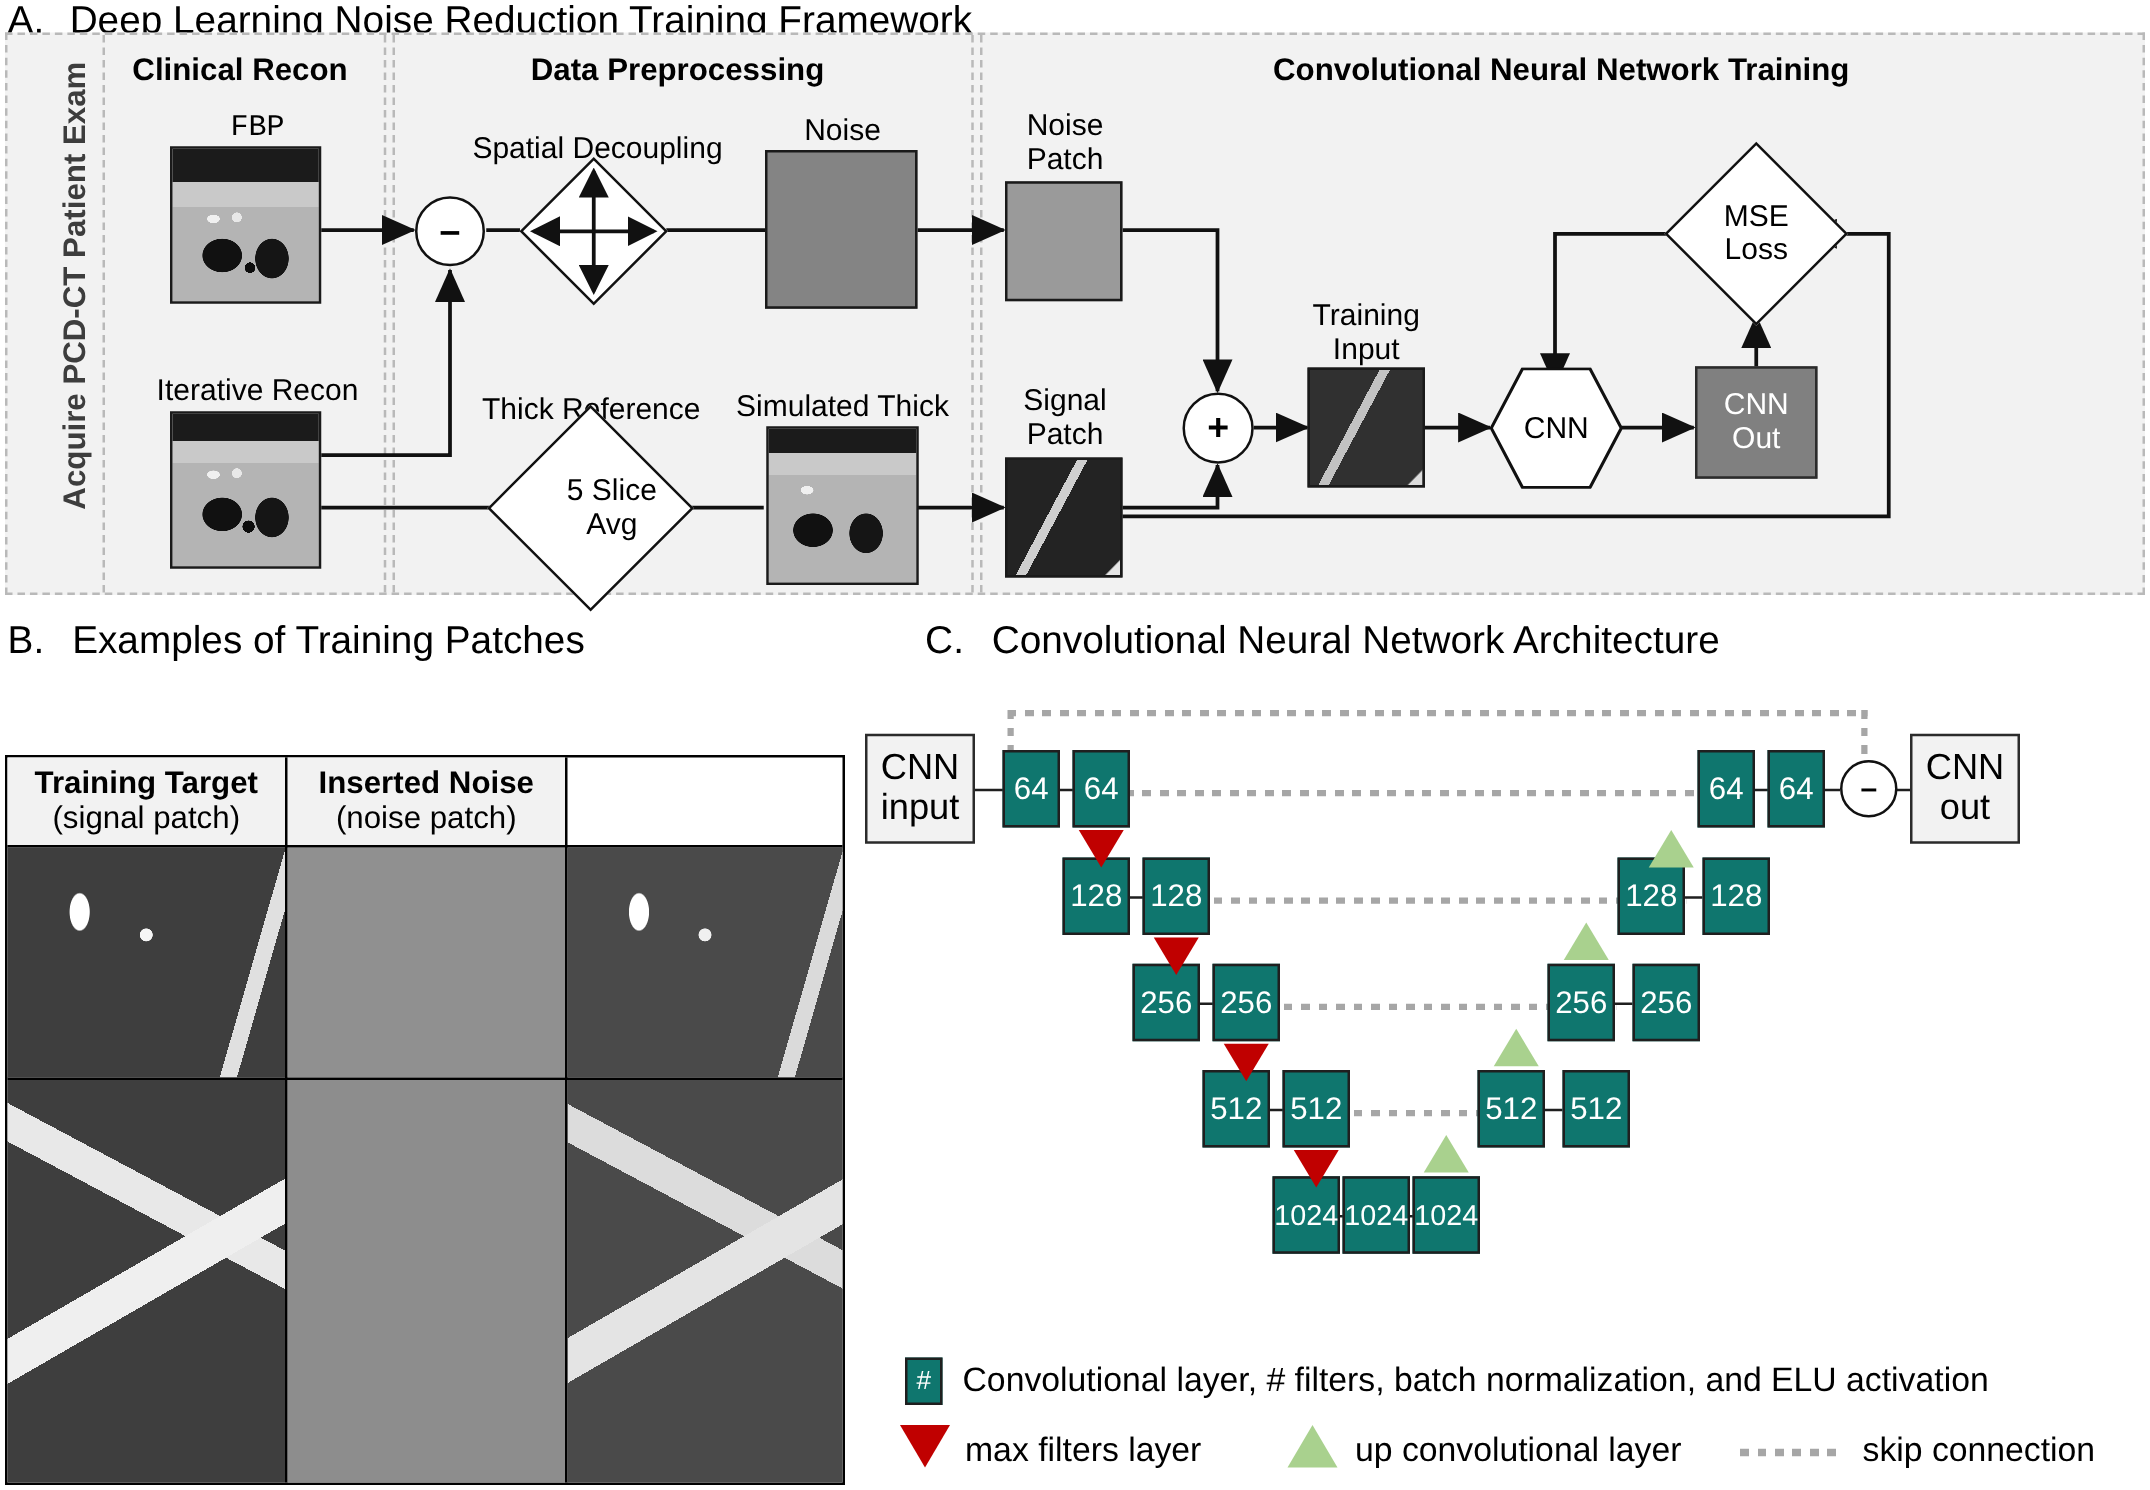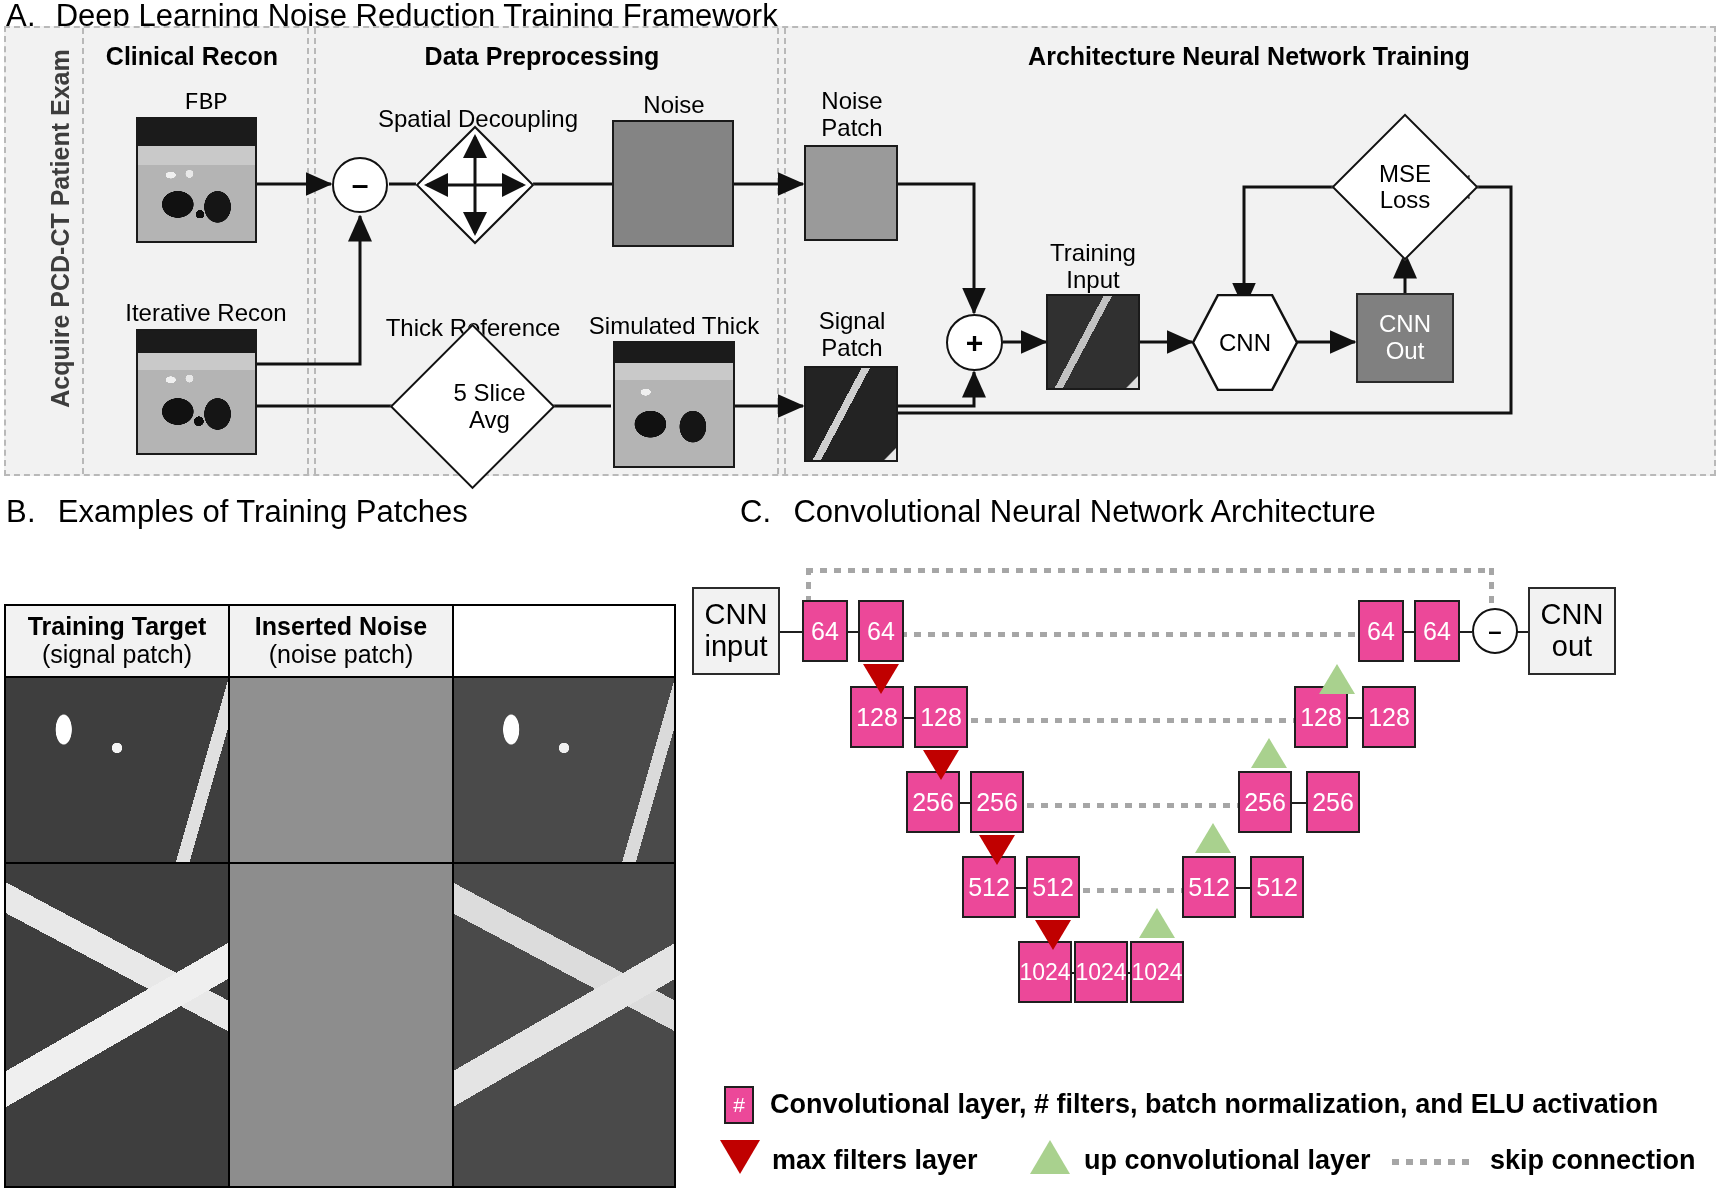--- a/index.html
+++ b/index.html
@@ -29,35 +29,35 @@
        font-size:24px;line-height:1.12;}
   
   #tableB{left:4px;top:604px;width:672px;height:584px;border:2px solid #000;box-sizing:border-box;}
   .bcell-head{background:#f2f2f2;display:flex;flex-direction:column;align-items:center;
        justify-content:center;text-align:center;}
   .bh1{font-size:25px;font-weight:bold;line-height:1.1;}
   .bh2{font-size:25px;font-weight:400;line-height:1.15;}
   .bgrid-v{position:absolute;top:0;bottom:0;width:2px;background:#000;}
   .bgrid-h{position:absolute;left:0;right:0;height:2px;background:#000;}
   
-  .convbox{position:absolute;background:#ec4899;border:2px solid #1f1f1f;box-sizing:border-box;
+  .convbox{position:absolute;background:#0f766e;border:2px solid #1f1f1f;box-sizing:border-box;
        color:#fff;display:flex;align-items:center;justify-content:center;font-size:25px;}
   .endbox{position:absolute;background:#f2f2f2;border:2px solid #2b2b2b;box-sizing:border-box;
        display:flex;flex-direction:column;align-items:center;justify-content:center;
        font-size:29px;line-height:1.1;}
   .skip-h{position:absolute;height:5px;
        background:repeating-linear-gradient(to right,#a6a6a6 0 7px,transparent 7px 14px);}
   .skip-v{position:absolute;width:5px;
        background:repeating-linear-gradient(to bottom,#a6a6a6 0 7px,transparent 7px 14px);}
   .solid-h{position:absolute;height:2px;background:#1f1f1f;}
   .tri-down{position:absolute;width:0;height:0;border-left:18px solid transparent;
        border-right:18px solid transparent;border-top:30px solid #c00000;}
   .tri-up{position:absolute;width:0;height:0;border-left:18px solid transparent;
        border-right:18px solid transparent;border-bottom:30px solid #a9d18e;}
-  .legend-txt{position:absolute;font-size:27px;white-space:nowrap;font-weight:bold;}
+  .legend-txt{position:absolute;font-size:27px;white-space:nowrap;}
 </style>
 </head>
 <body>
 
 <div class="abs" style="left:6px;top:-2px;display:flex;gap:20px;align-items:baseline;">
   <span class="panel-letter">A.</span>
   <span class="panel-title">Deep Learning Noise Reduction Training Framework</span>
 </div>
 
 <div id="panelA-box" class="abs">
@@ -68,21 +68,21 @@
   <div class="vdash" style="left:771px;"></div>
   <div class="vdash" style="left:778px;"></div>
 </div>
 
 <div class="abs ctr" style="left:-150px;top:208px;width:420px;height:40px;">
   <span id="examlabel">Acquire PCD-CT Patient Exam</span>
 </div>
 
 <div class="abs secthead" style="left:84px;top:42px;width:216px;">Clinical Recon</div>
 <div class="abs secthead" style="left:314px;top:42px;width:456px;">Data Preprocessing</div>
-<div class="abs secthead" style="left:786px;top:42px;width:926px;">Architecture Neural Network Training</div>
+<div class="abs secthead" style="left:786px;top:42px;width:926px;">Convolutional Neural Network Training</div>
 
 <svg class="abs" style="left:0;top:0;width:1720px;height:500px;" viewBox="0 0 1720 500">
   <defs>
     <marker id="ah" markerWidth="9" markerHeight="8" refX="8.5" refY="4" orient="auto">
       <path d="M0,0 L9,4 L0,8 z" fill="#111"></path>
     </marker>
   </defs>
   <g stroke="#111" stroke-width="3" fill="none">
 
     <line x1="257" y1="184" x2="331" y2="184" marker-end="url(#ah)"></line>

